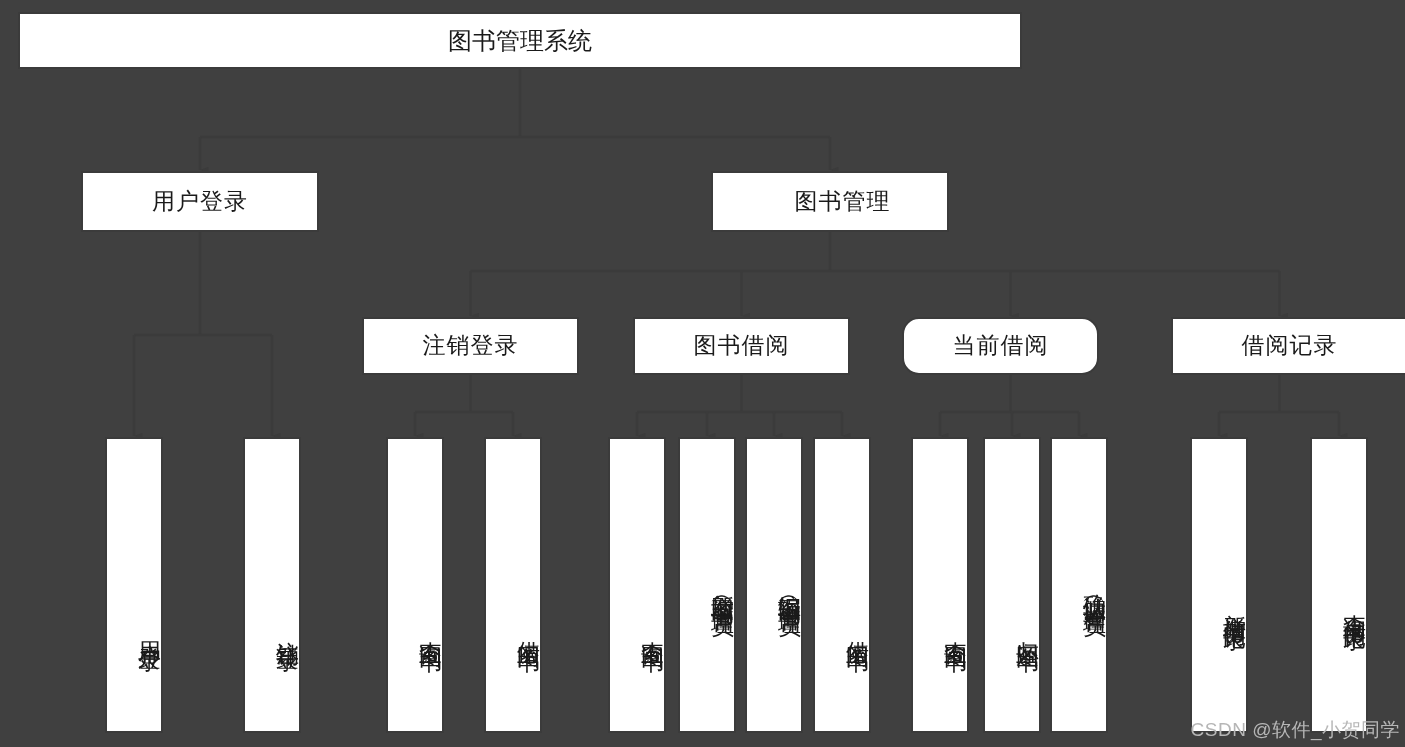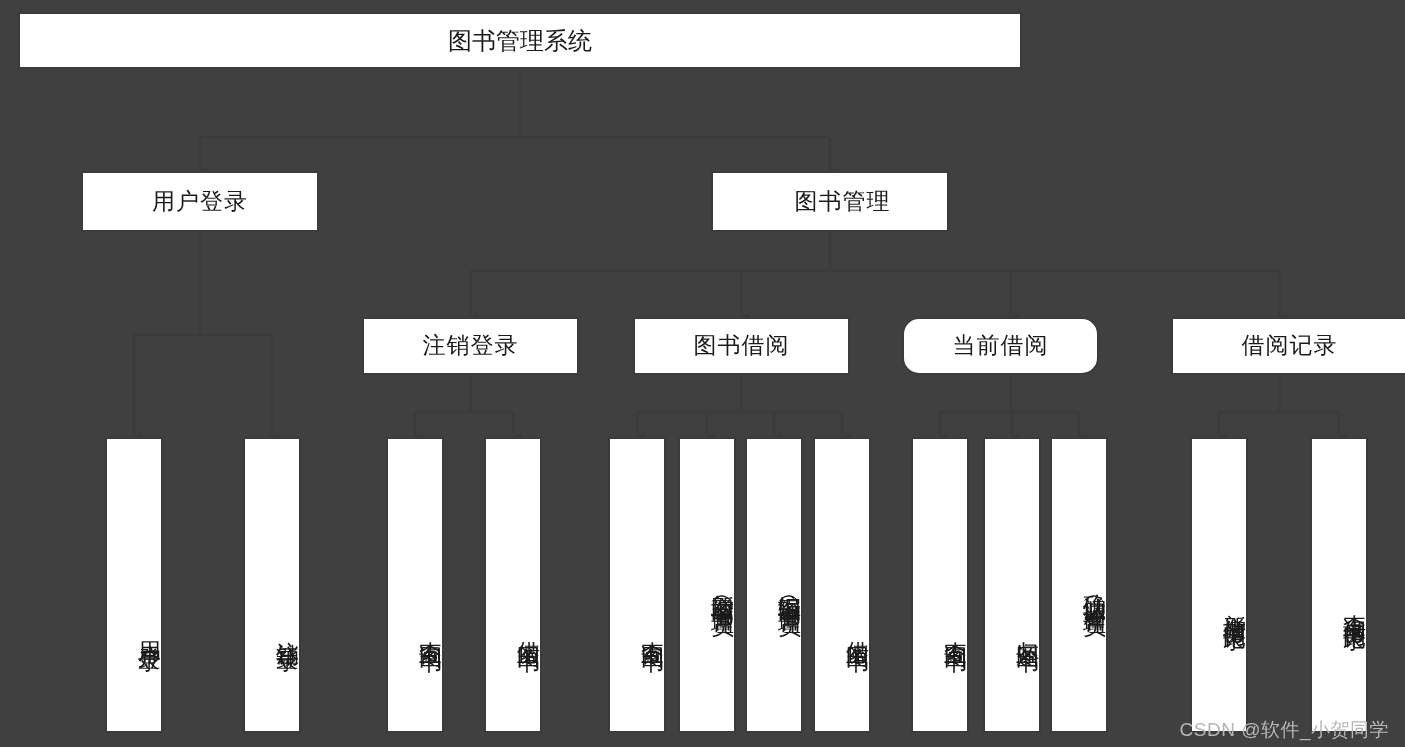--- a/index.html
+++ b/index.html
@@ -53,21 +53,21 @@
     align-items: flex-start;
     justify-content: center;
     padding-top: 14px;
     line-height: 1.0;
   }
   .node.vert.pad-md { padding-top: 40px; }
   .node.vert.pad-lg { padding-top: 88px; }
   .node.vert.pad-top { padding-top: 8px; }
   .watermark {
     position: absolute;
-    right: 16px;
+    right: 5px;
     bottom: 4px;
     font-size: 19px;
     color: #b6b6b6;
     letter-spacing: 0.5px;
     z-index: 3;
     white-space: nowrap;
   }
 </style>
 </head>
 <body>

